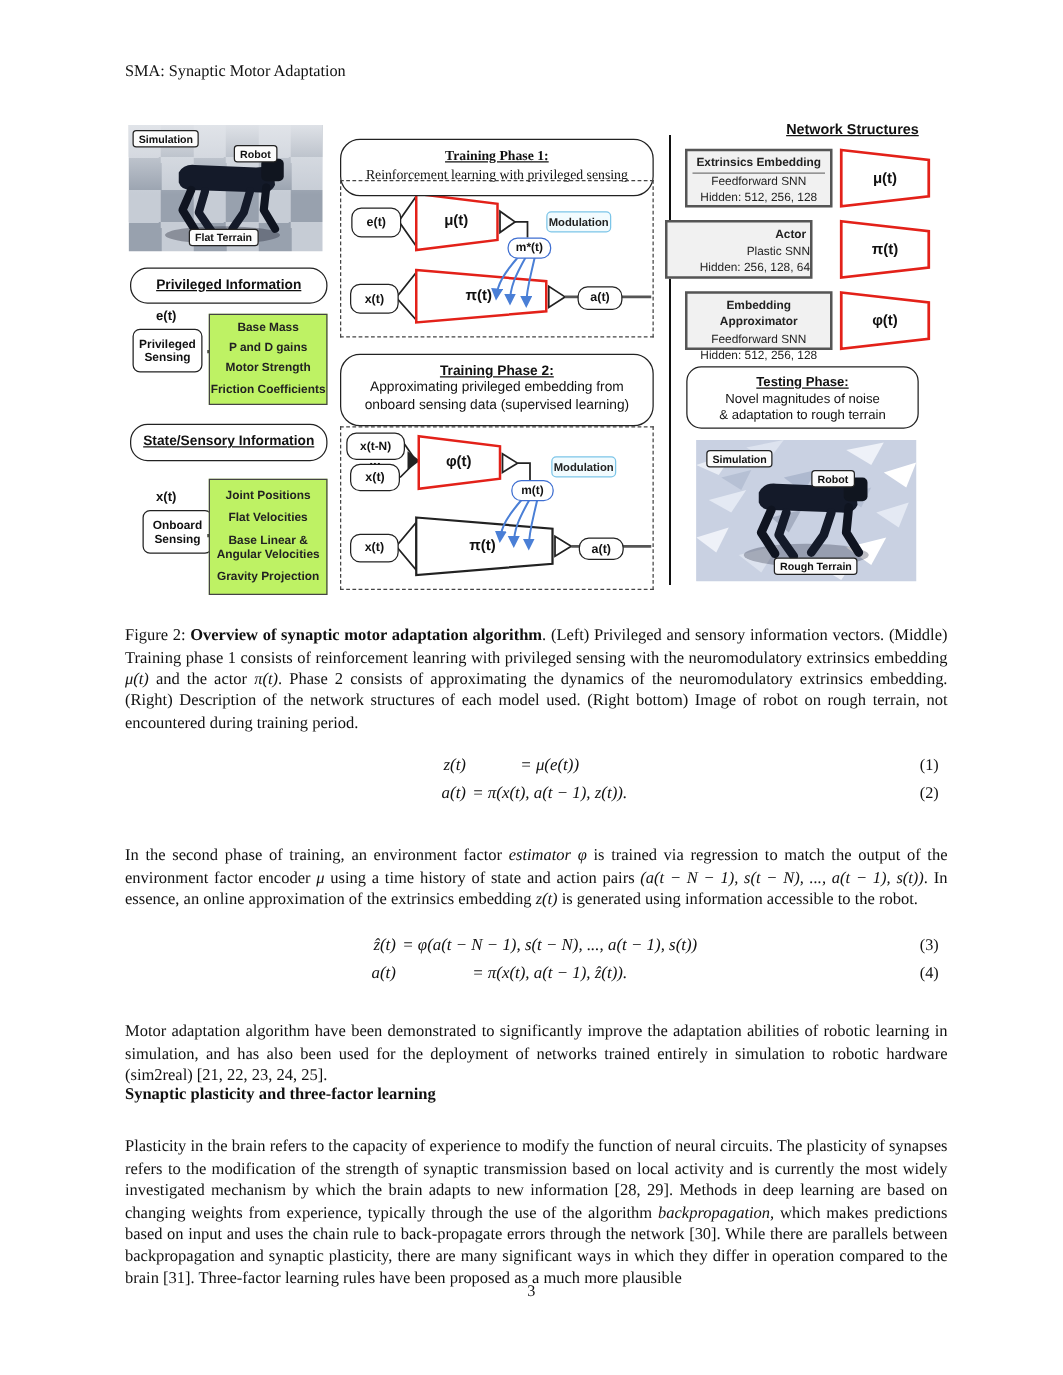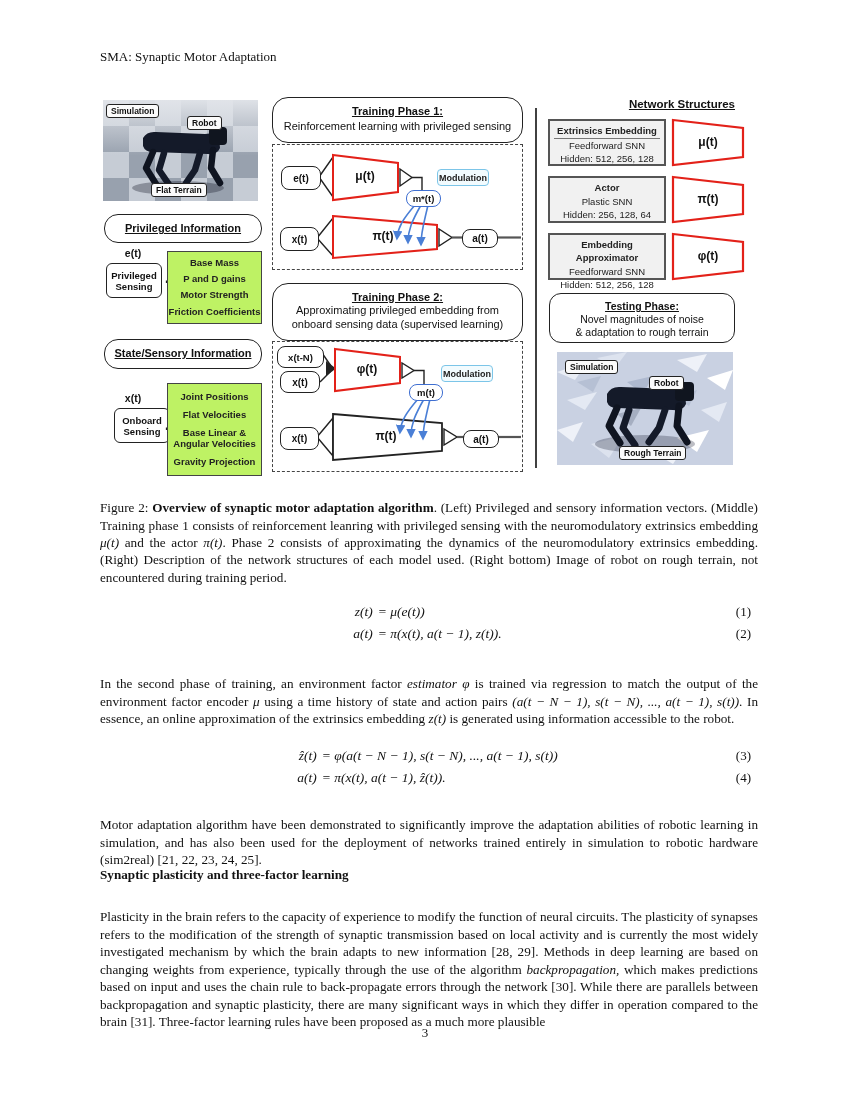--- a/index.html
+++ b/index.html
@@ -14,21 +14,21 @@
   .section-heading{left:100px;top:867px;font-size:13.2px;font-weight:bold;}
   .page-number{left:0;top:1025px;width:850px;text-align:center;font-size:13px;}
   .math{font-style:italic;font-family:"Liberation Serif","DejaVu Serif",serif;}
   .ital{font-style:italic;}
 
   
   .eq-block{left:100px;width:655px;}
   .eq-table{display:table;margin:0 auto;}
   .eq-row{display:table-row;}
   .eq-lhs{display:table-cell;text-align:right;font-size:13.5px;line-height:22px;}
-  .eq-rhs{display:table-cell;text-align:left;padding-left:5px;font-size:13.5px;line-height:22px;}
+  .eq-rhs{display:table-cell;text-align:center;padding-left:5px;font-size:13.5px;line-height:22px;}
   .eq-num{position:absolute;right:4px;font-size:13px;line-height:22px;}
 
   
   .figure{left:100px;top:95px;width:655px;height:380px;font-family:"Liberation Sans",sans-serif;}
   .fig-svg{position:absolute;left:0;top:0;}
   .pill{position:absolute;border:1.5px solid #222;border-radius:16px;background:#fff;
         text-align:center;color:#111;}
   .pill .t{font-weight:bold;text-decoration:underline;}
   .pill-sub{white-space:pre-line;}
   .info-box{position:absolute;background:#bef264;border:1.6px solid #444;display:flex;
@@ -157,21 +157,21 @@
     </div>
     <div class="brace" style="left:53px;top:297px;font-size:60px;line-height:68px;">{</div>
     <div class="info-box" style="left:67px;top:288px;width:93px;height:91px;">
       <div class="line">Joint Positions</div>
       <div class="line">Flat Velocities</div>
       <div class="line">Base Linear &amp;
 Angular Velocities</div>
       <div class="line">Gravity Projection</div>
     </div>
 
-    <div class="pill" style="left:172px;top:2px;width:249px;height:44px;">
+    <div class="pill" style="left:172px;top:16px;width:249px;height:44px;font-family:Liberation Serif, serif;">
       <div class="t" style="font-size:11px;line-height:15px;margin-top:6px;">Training Phase 1:</div>
       <div class="pill-sub" style="font-size:11px;line-height:14px;">Reinforcement learning with privileged sensing</div>
     </div>
     <div class="dashed-box" style="left:172px;top:49px;width:249px;height:124px;"></div>
 
     <div class="node" style="left:181px;top:71px;width:38px;height:22px;">e(t)</div>
     <div class="trap-label" style="left:240px;top:74px;width:50px;">μ(t)</div>
     <div class="mod-chip" style="left:337px;top:74px;width:50px;height:15px;">Modulation</div>
     <div class="node blue" style="left:306px;top:95px;width:33px;height:15px;font-size:9.5px;">m*(t)</div>
     <div class="node" style="left:180px;top:132px;width:37px;height:22px;">x(t)</div>
@@ -197,21 +197,21 @@
 
     <div class="net-title" style="left:455px;top:3px;width:180px;">Network Structures</div>
 
     <div class="net-box" style="left:448px;top:24px;width:118px;height:47px;">
       <span class="nb-title">Extrinsics Embedding</span>
       <div>Feedforward SNN</div>
       <div>Hidden: 512, 256, 128</div>
     </div>
     <div class="trap-label" style="left:580px;top:40px;width:56px;">μ(t)</div>
 
-    <div class="net-box" style="left:448px;top:81px;width:118px;height:47px;">
+    <div class="net-box" style="left:432px;top:81px;width:118px;height:47px;text-align:right;">
       <span class="nb-title nline">Actor</span>
       <div>Plastic SNN</div>
       <div>Hidden: 256, 128, 64</div>
     </div>
     <div class="trap-label" style="left:580px;top:97px;width:56px;">π(t)</div>
 
     <div class="net-box" style="left:448px;top:138px;width:118px;height:47px;">
       <span class="nb-title nline">Embedding Approximator</span>
       <div>Feedforward SNN</div>
       <div>Hidden: 512, 256, 128</div>

